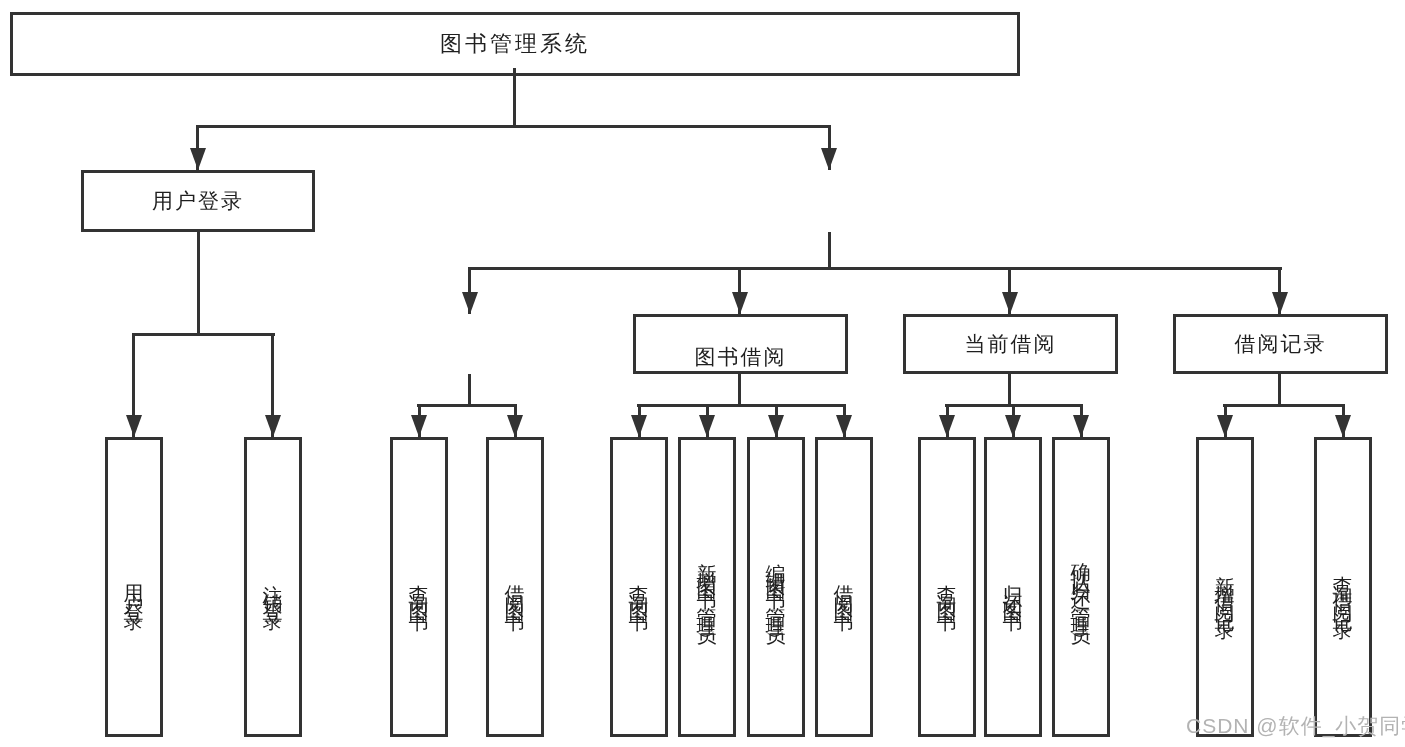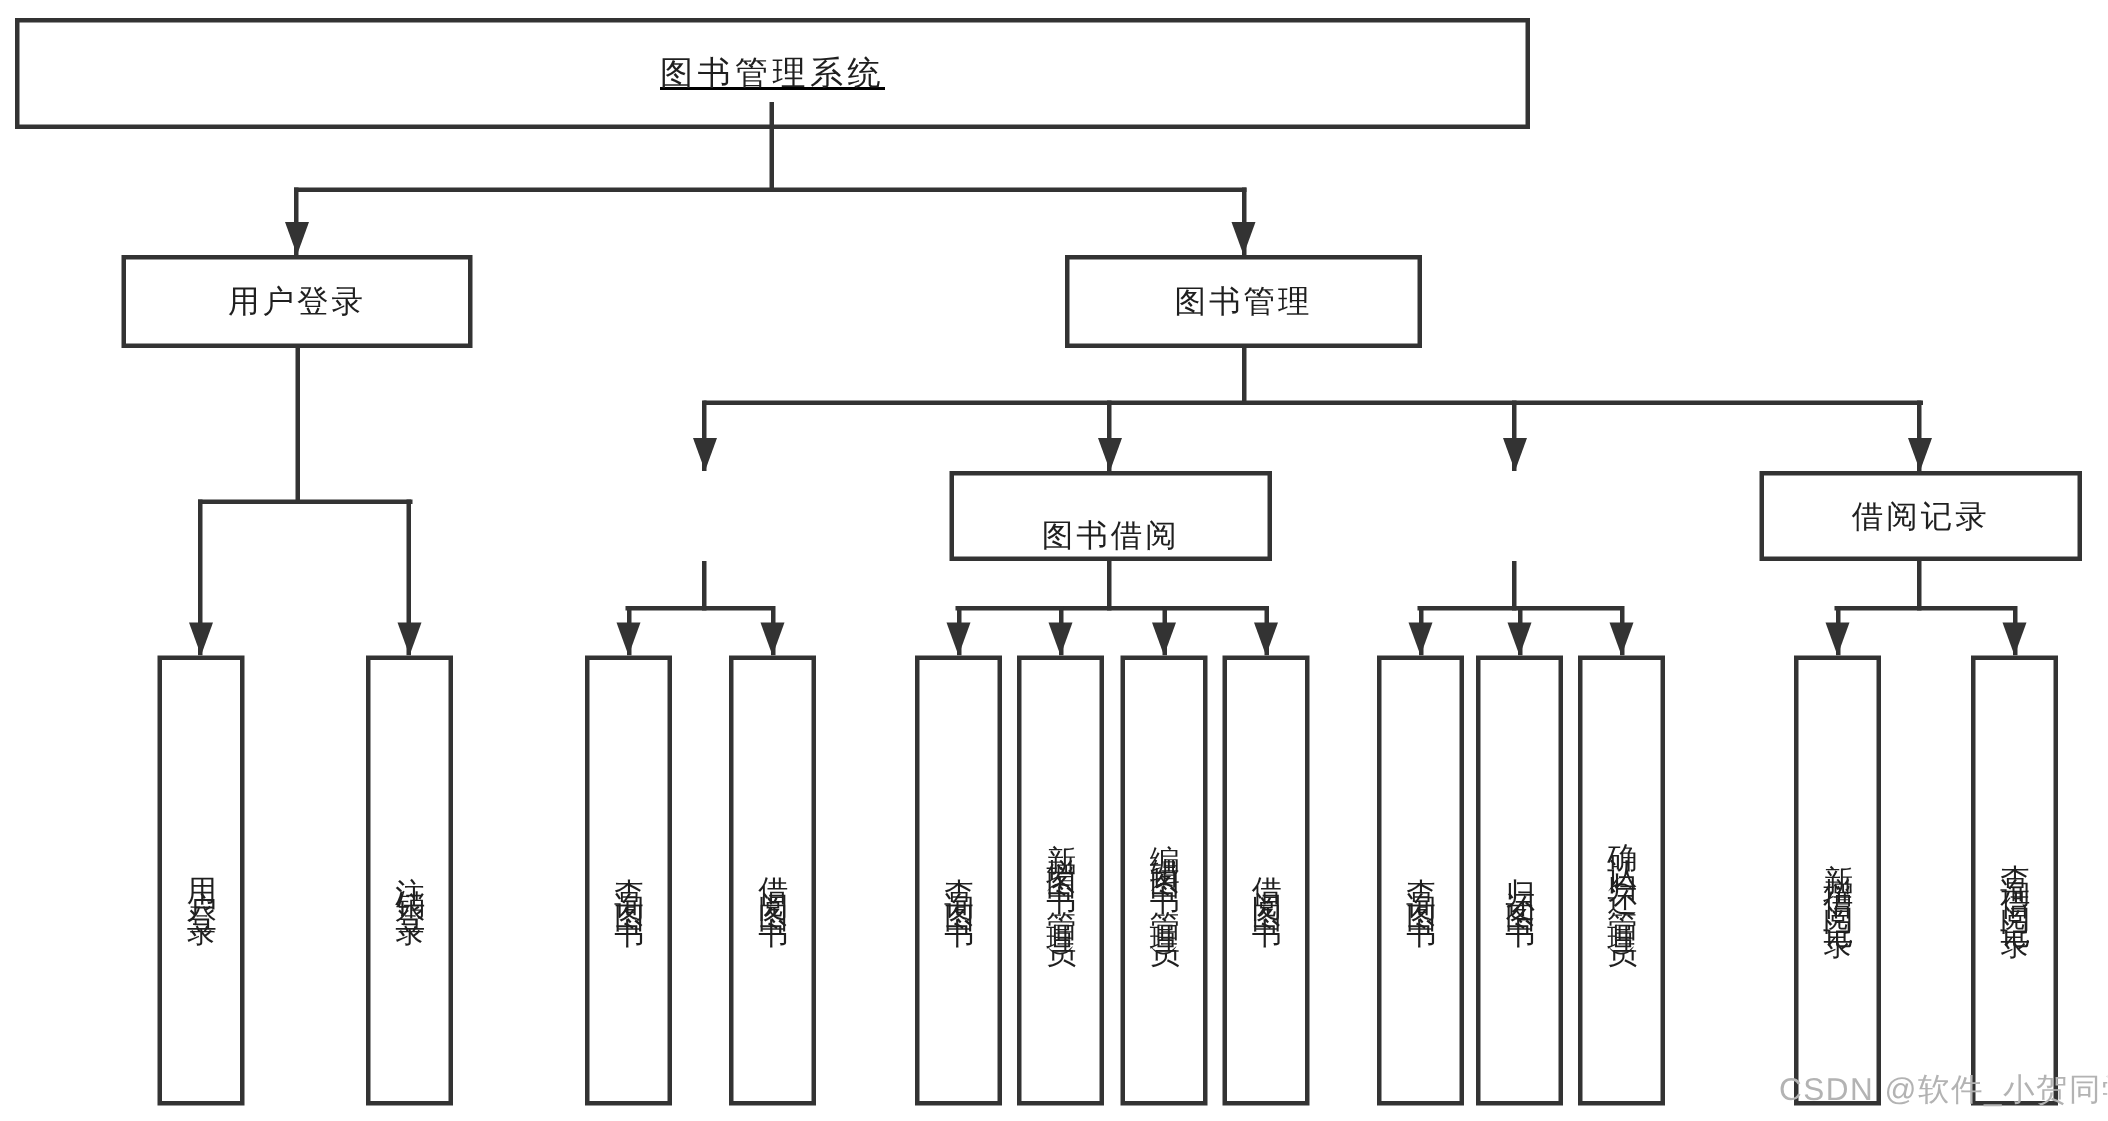--- a/index.html
+++ b/index.html
@@ -47,36 +47,33 @@
     color:var(--wm);
     white-space:nowrap;
     z-index:5;
   }
 </style>
 </head>
 <body>
 
 <div class="canvas">
 
-  <div class="box root-box" style="left:10px;top:12px;width:1010px;height:74px;text-decoration:underline;">
+  <div class="box root-box" style="left:10px;top:12px;width:1010px;height:64px;">
     <span>图书管理系统</span>
   </div>
 
   <div class="vl" style="left:513px;top:68px;height:60px;"></div>
   <div class="hl" style="left:196px;top:125px;width:635px;"></div>
   <div class="vl" style="left:196px;top:125px;height:45px;"></div>
   <div class="ah" style="left:190px;top:148px;"></div>
   <div class="vl" style="left:828px;top:125px;height:45px;"></div>
   <div class="ah" style="left:821px;top:148px;"></div>
 
   <div class="box hbox" style="left:81px;top:170px;width:234px;height:62px;">
     <span>用户登录</span>
-  </div>
-  <div class="box hbox" style="left:710px;top:170px;width:238px;height:62px;">
-    <span>图书管理</span>
   </div>
 
   <div class="vl" style="left:197px;top:232px;height:104px;"></div>
   <div class="hl" style="left:132px;top:333px;width:143px;"></div>
   <div class="vl" style="left:132px;top:333px;height:104px;"></div>
   <div class="ah" style="left:126px;top:415px;"></div>
   <div class="vl" style="left:271px;top:333px;height:104px;"></div>
   <div class="ah" style="left:265px;top:415px;"></div>
 
   <div class="vl" style="left:828px;top:232px;height:38px;"></div>
@@ -85,20 +82,23 @@
   <div class="ah" style="left:462px;top:292px;"></div>
   <div class="vl" style="left:738px;top:267px;height:47px;"></div>
   <div class="ah" style="left:732px;top:292px;"></div>
   <div class="vl" style="left:1008px;top:267px;height:47px;"></div>
   <div class="ah" style="left:1002px;top:292px;"></div>
   <div class="vl" style="left:1278px;top:267px;height:47px;"></div>
   <div class="ah" style="left:1272px;top:292px;"></div>
 
   <div class="box hbox" style="left:633px;top:314px;width:215px;height:60px;align-items:flex-end;">
     <span>图书借阅</span>
+  </div>
+  <div class="box hbox" style="left:903px;top:314px;width:215px;height:60px;">
+    <span>当前借阅</span>
   </div>
   <div class="box hbox" style="left:1173px;top:314px;width:215px;height:60px;">
     <span>借阅记录</span>
   </div>
 
   <div class="vl" style="left:468px;top:374px;height:33px;"></div>
   <div class="hl" style="left:417px;top:404px;width:99px;"></div>
   <div class="vl" style="left:418px;top:404px;height:33px;"></div>
   <div class="ah" style="left:411px;top:415px;"></div>
   <div class="vl" style="left:514px;top:404px;height:33px;"></div>

